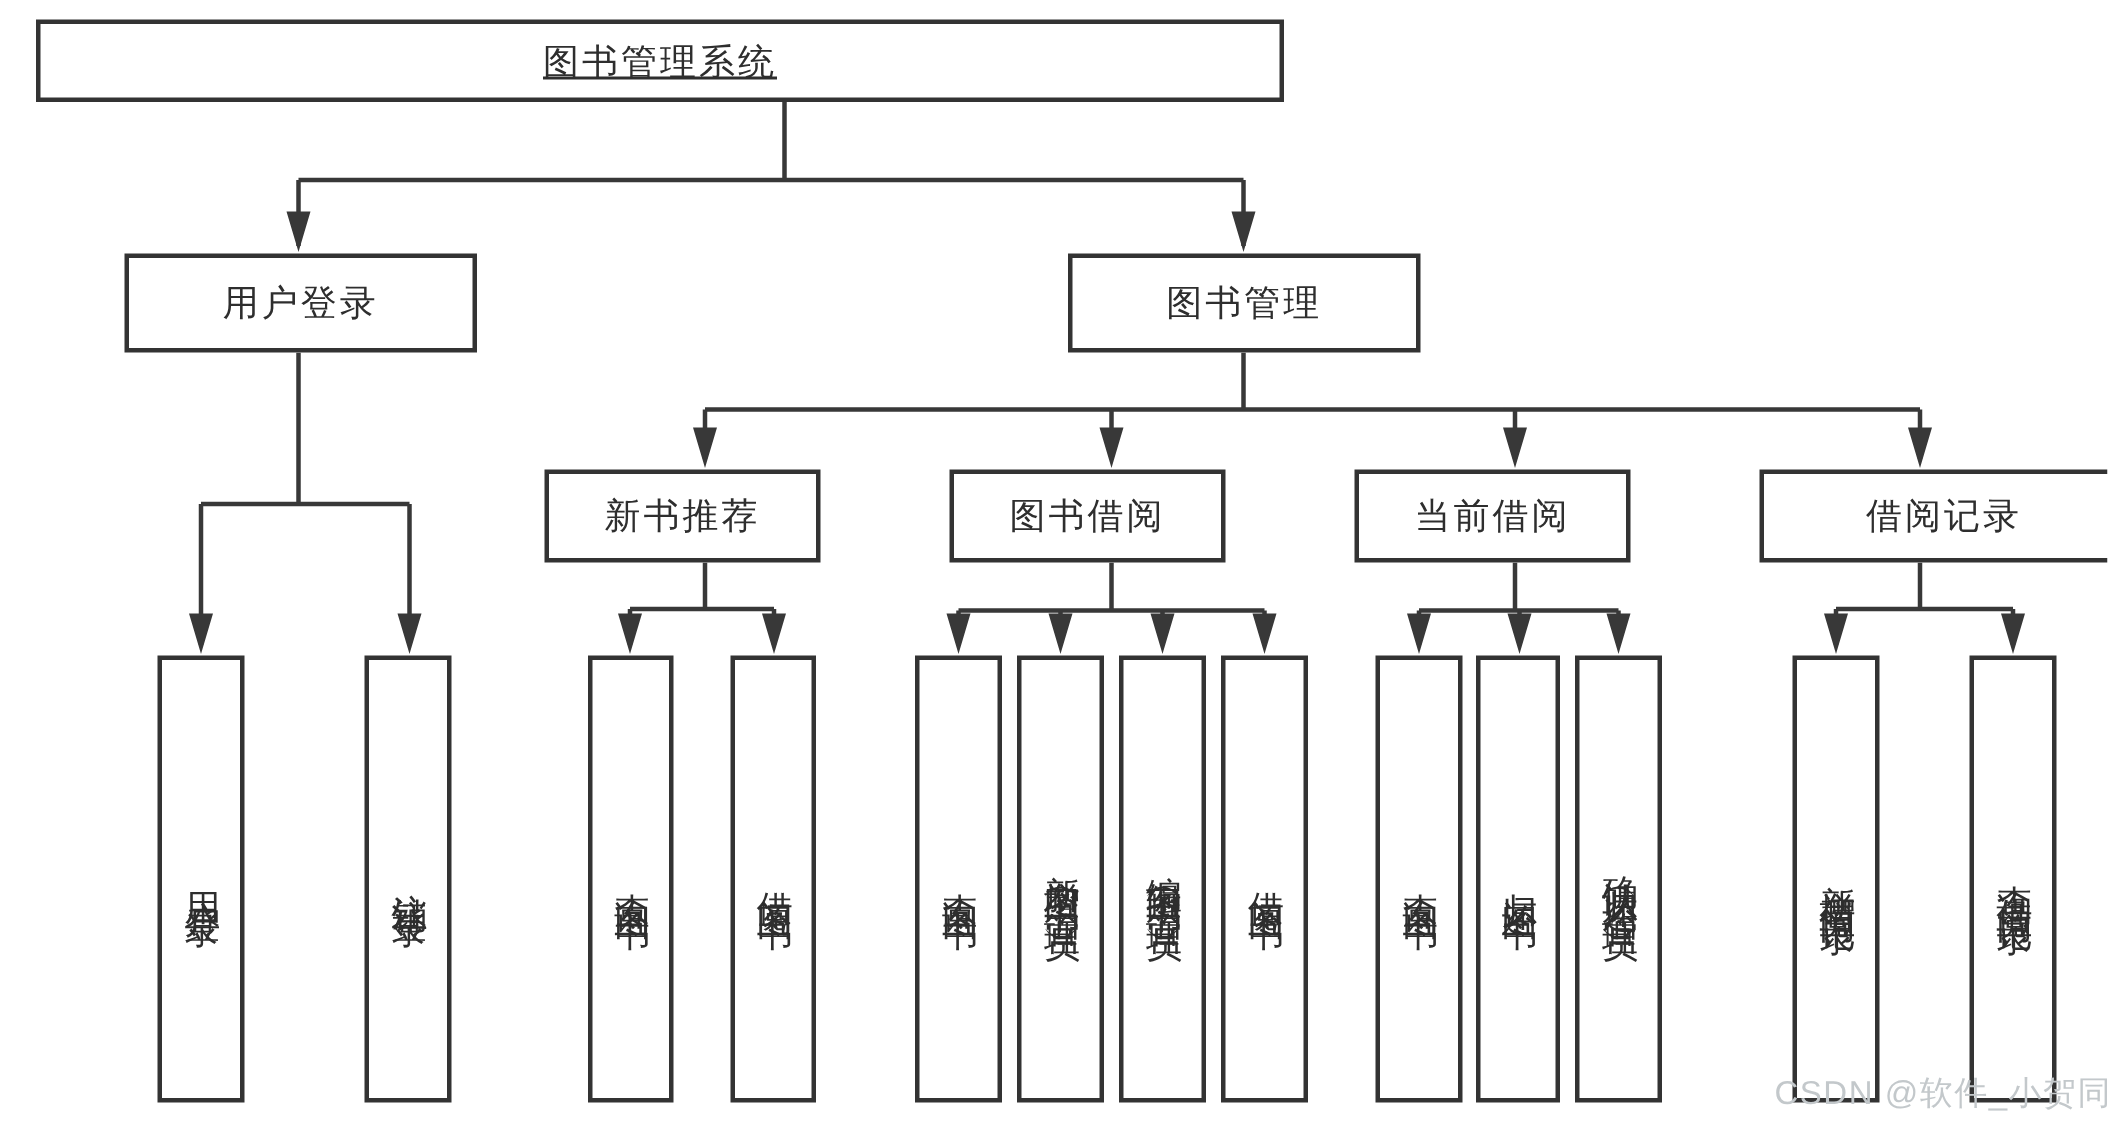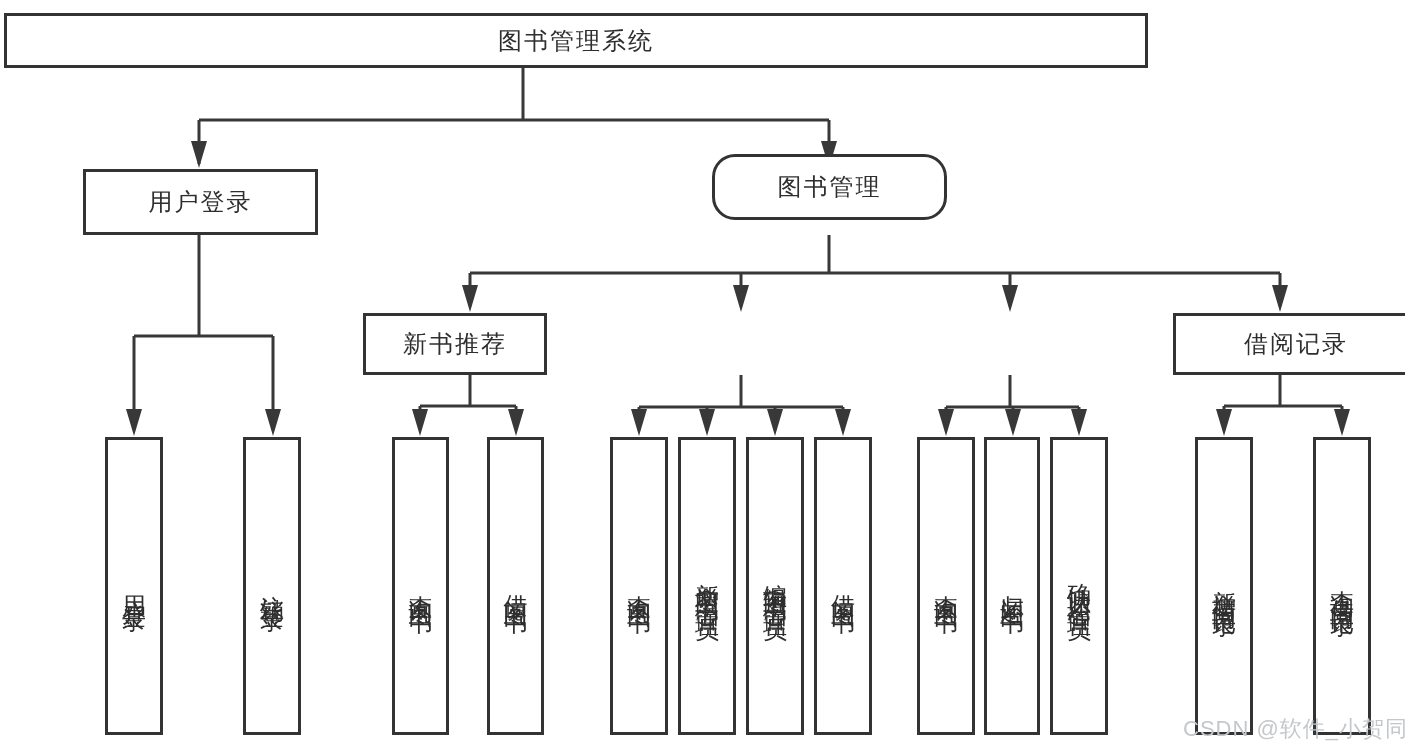--- a/index.html
+++ b/index.html
@@ -23,24 +23,24 @@
   .hbox{font-size:24px;letter-spacing:2px;text-align:center;}
   .vbox{width:58px;height:298px;top:437px;}
   .vbox .vtext{
     writing-mode:vertical-rl;
     font-size:24px;
     letter-spacing:5px;
     line-height:1;
     color:#2e2e2e;
   }
   
-  .n-root{left:4px;top:13px;width:1144px;height:55px;}
+  .n-root{left:24px;top:13px;width:832px;height:55px;text-decoration:underline;}
   
   .n-userlogin{left:83px;top:169px;width:235px;height:66px;}
-  .n-bookmgmt{left:712px;top:154px;width:235px;height:66px;border-radius:23px;}
+  .n-bookmgmt{left:712px;top:169px;width:235px;height:66px;}
   
   .lvl3{top:313px;width:184px;height:62px;}
   .n-newbook{left:363px;}
   .n-borrowmod{left:633px;}
   .n-current{left:903px;}
   .n-records{left:1173px;width:246px;}
   
   .n-l-login{left:105px;}
   .n-l-logout{left:243px;}
   .n-l-nb-query{left:392px;width:57px;}
@@ -104,20 +104,26 @@
   <div class="node hbox n-userlogin">
     <span>用户登录</span>
   </div>
   <div class="node hbox n-bookmgmt">
     <span>图书管理</span>
   </div>
 
   <div class="node hbox lvl3 n-newbook">
     <span>新书推荐</span>
   </div>
+  <div class="node hbox lvl3 n-borrowmod">
+    <span>图书借阅</span>
+  </div>
+  <div class="node hbox lvl3 n-current">
+    <span>当前借阅</span>
+  </div>
   <div class="node hbox lvl3 n-records">
     <span>借阅记录</span>
   </div>
 
   <div class="node vbox n-l-login">
     <span class="vtext">用户登录</span>
   </div>
   <div class="node vbox n-l-logout">
     <span class="vtext">注销登录</span>
   </div>

